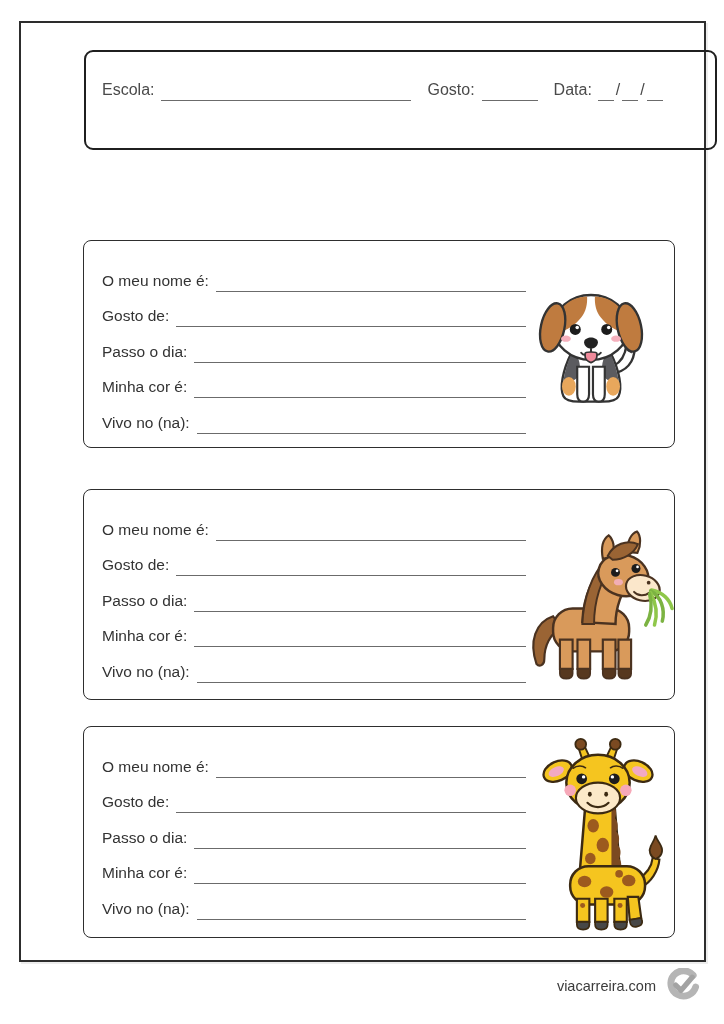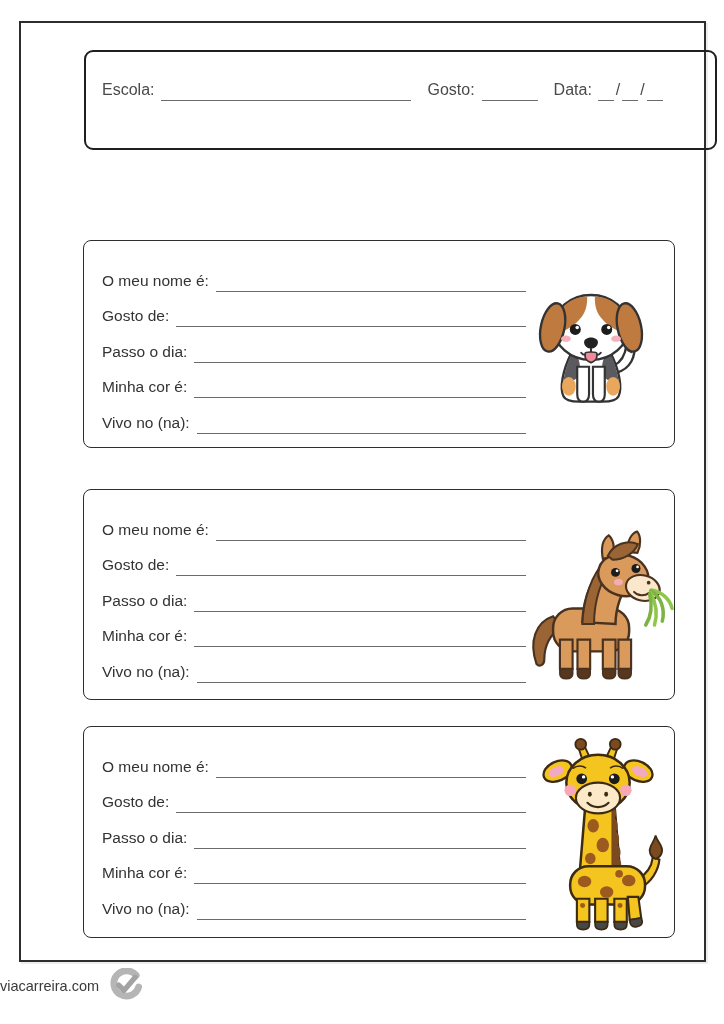--- a/index.html
+++ b/index.html
@@ -32,21 +32,21 @@
     display: flex; flex-direction: column; }
   .field-row { display: flex; align-items: flex-end; height: 35.6px; font-size: 15.5px; color: #333; }
   .field-row .blank { flex: 1; }
   .illustration { position: absolute; }
   .dog-pos     { left: 448px; top: 42px;  width: 118px; height: 138px; }
   .horse-pos   { left: 434px; top: 36px;  width: 156px; height: 162px; }
   .giraffe-pos { left: 442px; top: 8px;   width: 144px; height: 198px; }
 
   
   .footer { position: absolute; left: 0; top: 968px; width: 700px;
-    display: flex; justify-content: flex-start; align-items: center; gap: 9px; }
+    display: flex; justify-content: flex-end; align-items: center; gap: 9px; }
   .footer-text { font-size: 14.5px; color: #3b3b3b; }
   .footer-logo { width: 35px; height: 35px; }
 </style>
 </head>
 <body>
 
 <div class="page-frame">
 
   <div class="header-box">
     <div class="form-row">

